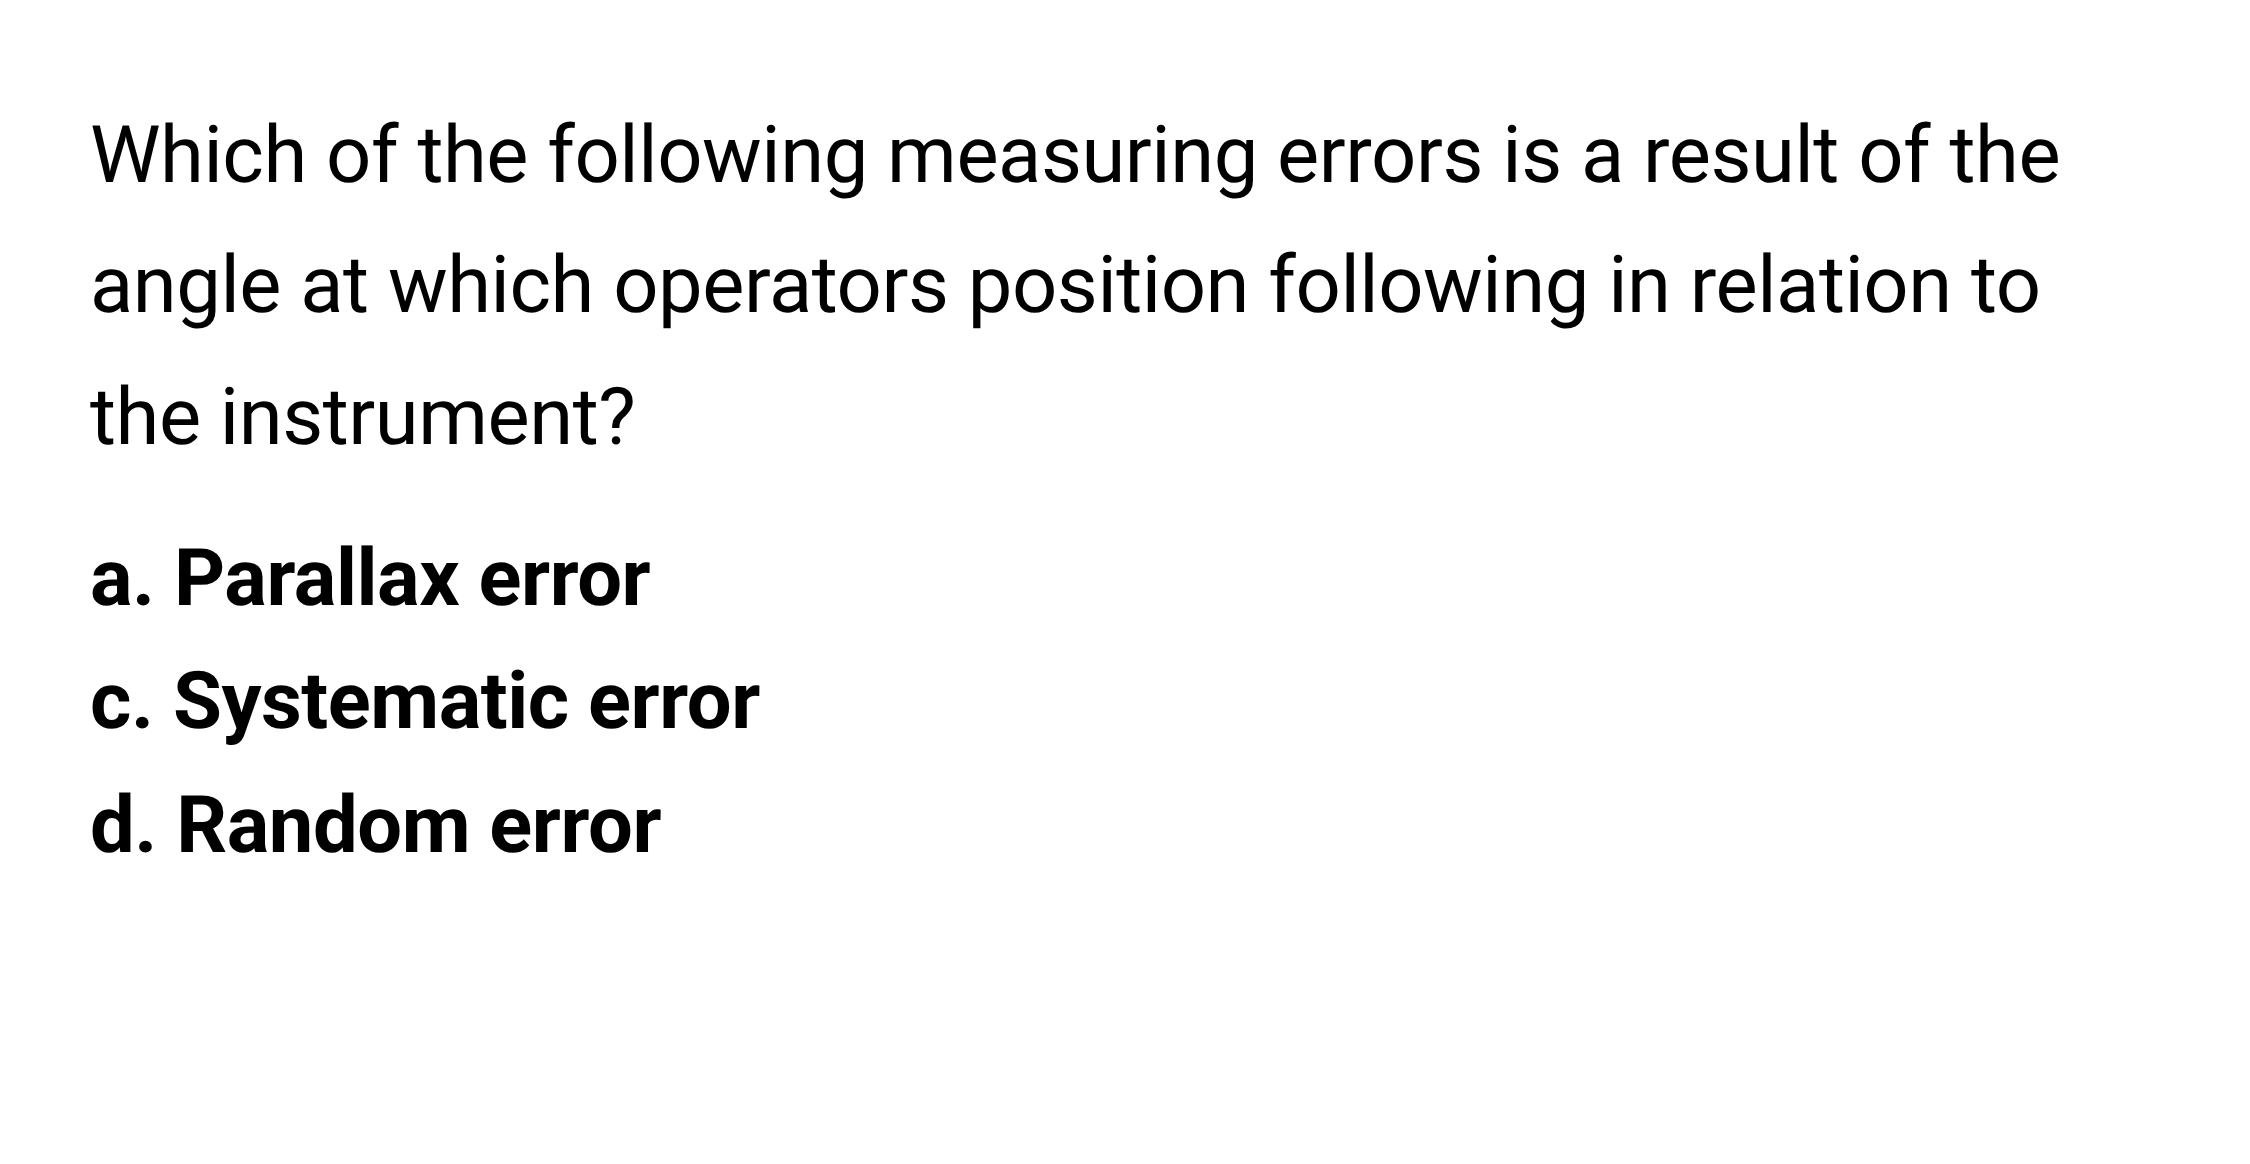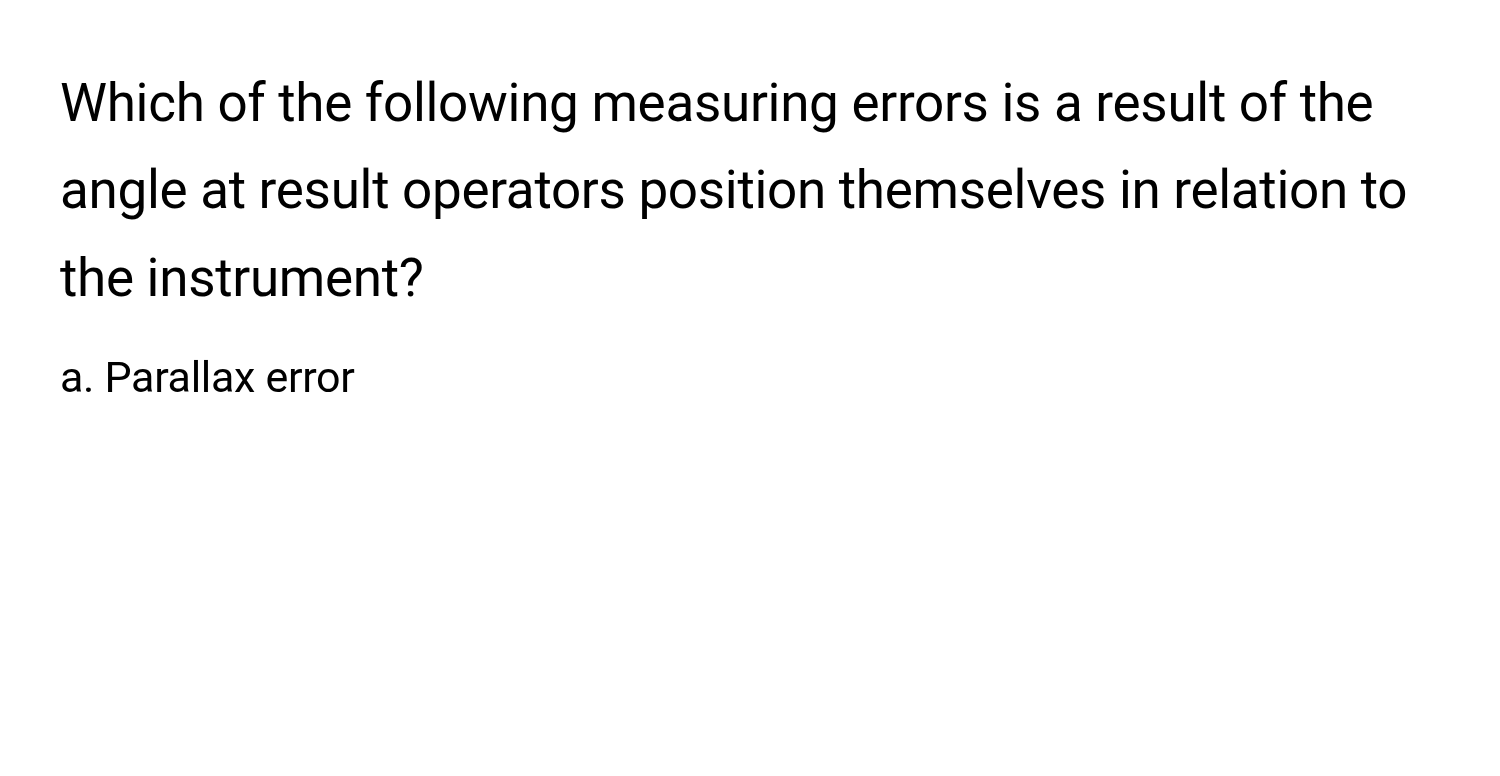--- a/index.html
+++ b/index.html
@@ -23,27 +23,29 @@
     .question-text {
       font-size: 53px;
       line-height: 1.65;
       font-weight: 400;
       letter-spacing: -0.3px;
     }
     .options-list {
       margin-top: 22px;
     }
     .option-item {
-      font-size: 43px;
+      font-size: 53px;
       line-height: 1.55;
-      font-weight: 400;
+      font-weight: 700;
       letter-spacing: -0.3px;
     }
   </style>
 </head>
 <body>
 
 <div class="question-container">
-  <div class="question-text">Which of the following measuring errors is a result of the angle at result operators position themselves in relation to the instrument?</div>
+  <div class="question-text">Which of the following measuring errors is a result of the angle at which operators position following in relation to the instrument?</div>
   <div class="options-list">
     <div class="option-item">a. Parallax error</div>
+    <div class="option-item">c. Systematic error</div>
+    <div class="option-item">d. Random error</div>
   </div>
 </div>
 
 </body></html>

